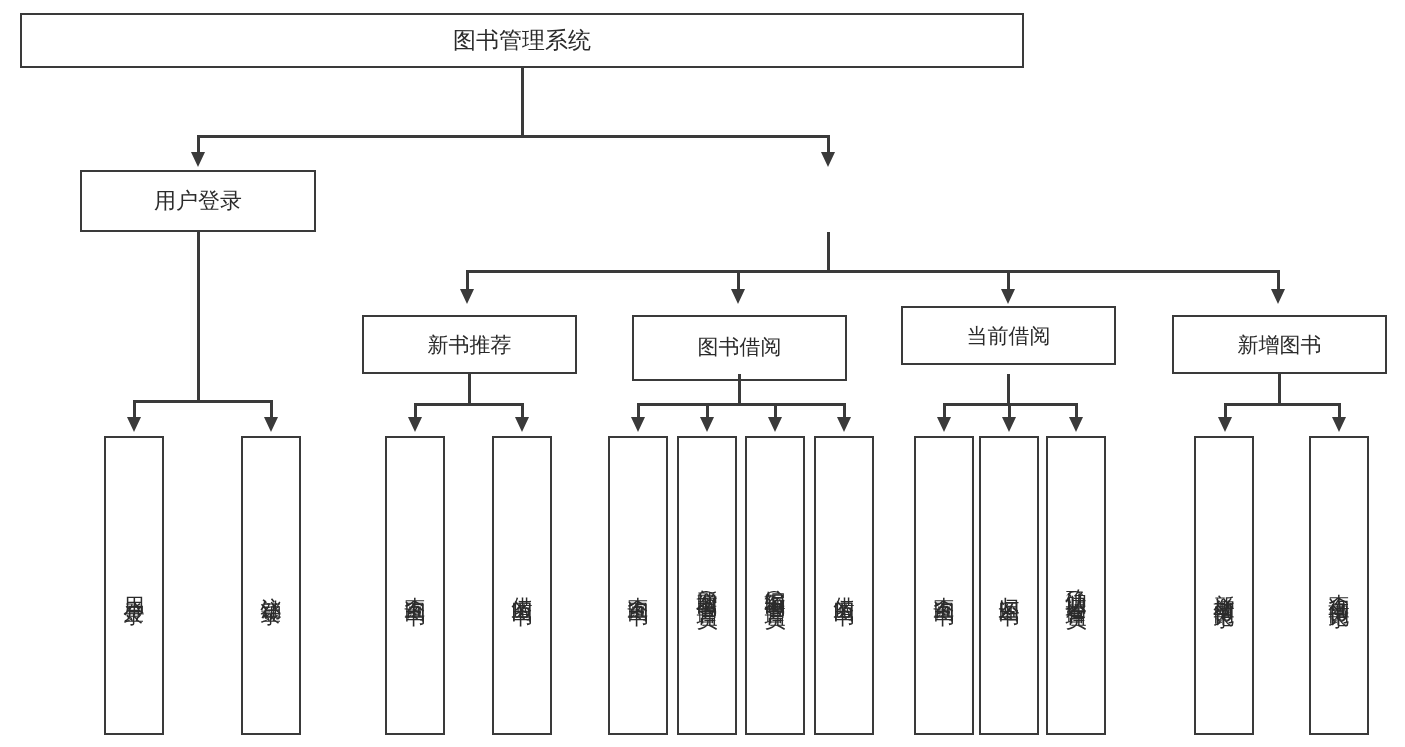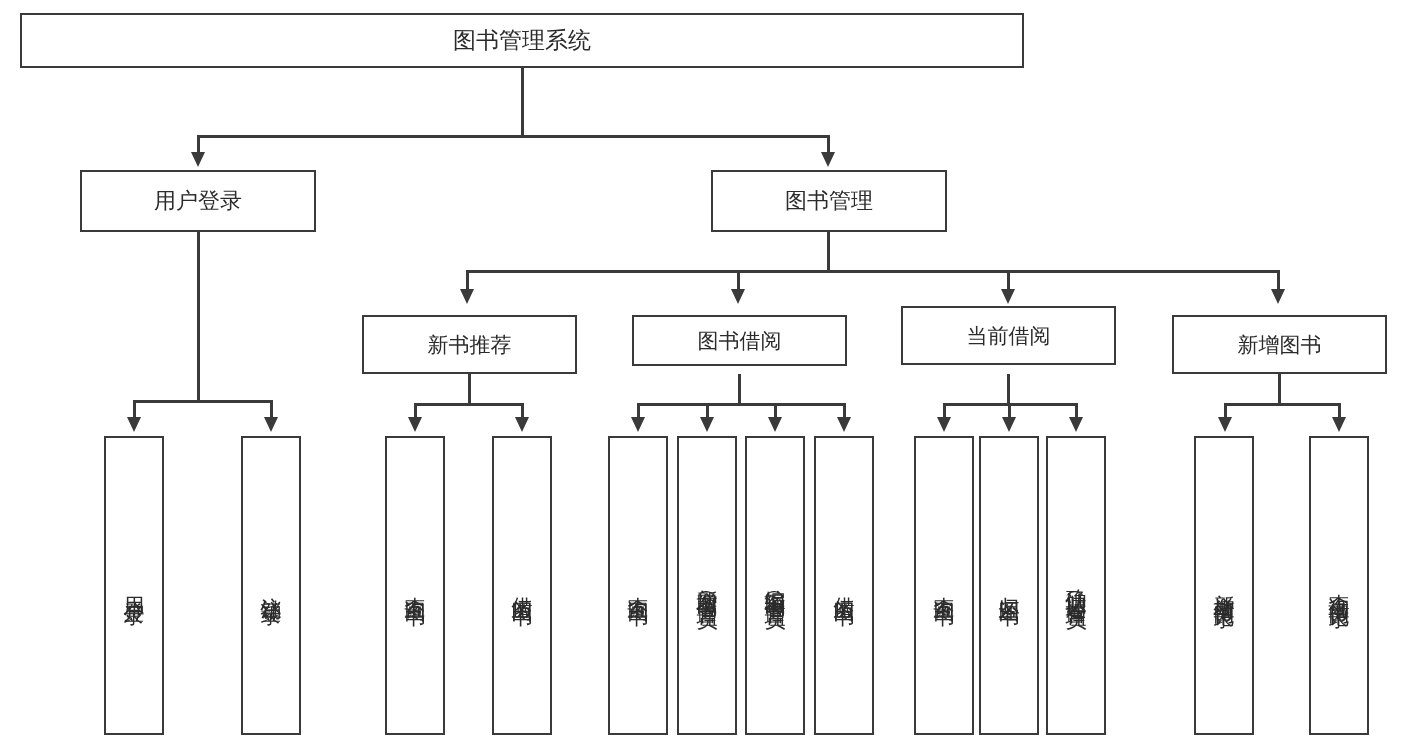--- a/index.html
+++ b/index.html
@@ -75,23 +75,20 @@
   <div class="hline" style="left:197px;top:135px;width:630px;"></div>
   <div class="vline" style="left:197px;top:135px;height:18px;"></div>
   <div class="arrow" style="left:191px;top:152px;"></div>
   <div class="vline" style="left:827px;top:135px;height:18px;"></div>
   <div class="arrow" style="left:821px;top:152px;"></div>
 
   <div class="node lvl2" style="left:80px;top:170px;width:236px;height:62px;">
     <span class="lbl">用户登录</span>
   </div>
 
-  <div class="node lvl2" style="left:711px;top:170px;width:236px;height:62px;">
-    <span class="lbl">图书管理</span>
-  </div>
 
   <div class="vline" style="left:197px;top:232px;height:170px;"></div>
   <div class="hline" style="left:133px;top:400px;width:139px;"></div>
   <div class="vline" style="left:133px;top:400px;height:18px;"></div>
   <div class="arrow" style="left:127px;top:417px;"></div>
   <div class="vline" style="left:270px;top:400px;height:18px;"></div>
   <div class="arrow" style="left:264px;top:417px;"></div>
 
   <div class="vline" style="left:827px;top:232px;height:40px;"></div>
   <div class="hline" style="left:466px;top:270px;width:814px;"></div>
@@ -100,21 +97,21 @@
   <div class="vline" style="left:737px;top:270px;height:20px;"></div>
   <div class="arrow" style="left:731px;top:289px;"></div>
   <div class="vline" style="left:1007px;top:270px;height:20px;"></div>
   <div class="arrow" style="left:1001px;top:289px;"></div>
   <div class="vline" style="left:1277px;top:270px;height:20px;"></div>
   <div class="arrow" style="left:1271px;top:289px;"></div>
 
   <div class="node lvl3" style="left:362px;top:315px;width:215px;height:59px;">
     <span class="lbl">新书推荐</span>
   </div>
-  <div class="node lvl3" style="left:632px;top:315px;width:215px;height:51px;">
+  <div class="node lvl3" style="left:632px;top:315px;width:215px;height:66px;font-family:Liberation Serif, serif;">
     <span class="lbl">图书借阅</span>
   </div>
   <div class="node lvl3" style="left:901px;top:306px;width:215px;height:59px;">
     <span class="lbl">当前借阅</span>
   </div>
   <div class="node lvl3" style="left:1172px;top:315px;width:215px;height:59px;">
     <span class="lbl">新增图书</span>
   </div>
 
   <div class="vline" style="left:468px;top:374px;height:31px;"></div>

